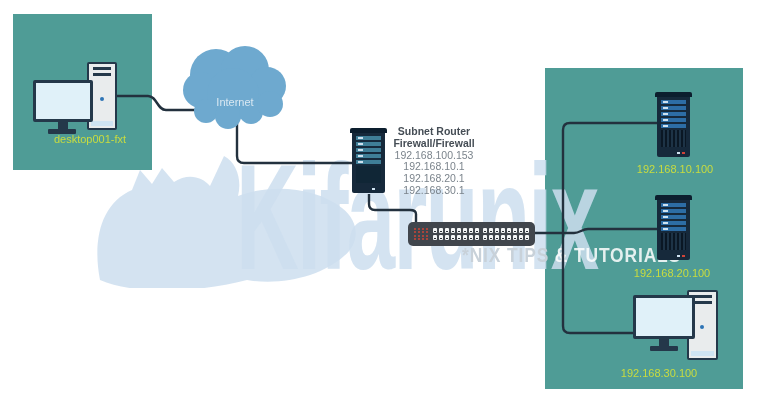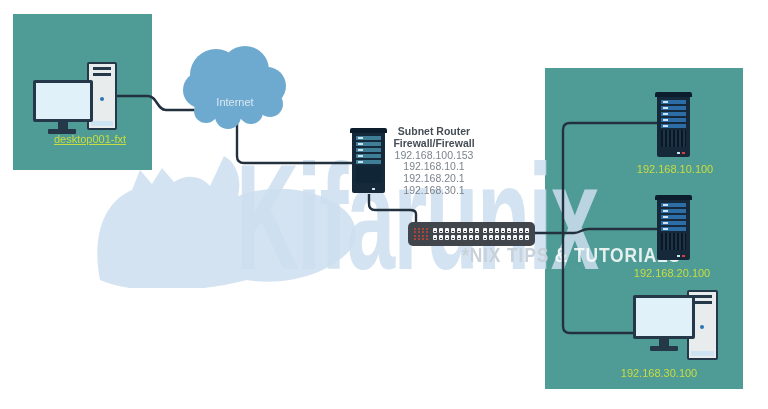--- a/index.html
+++ b/index.html
@@ -77,21 +77,21 @@
   .tower-light .strip { position:absolute; left:2px; right:2px; bottom:2px; height:5px; background:#cfe4f2; }
   .monitor {
     position:absolute; border:3px solid #24384a; border-radius:2px; background:#e0f1f9;
     box-sizing:border-box; z-index:5;
   }
   .stand-neck { position:absolute; background:#24384a; z-index:5; }
   .stand-base { position:absolute; background:#24384a; border-radius:1px; z-index:5; }
 
   
   .ip-label { position:absolute; text-align:center; color:#c9dc3f; font-size:11px; z-index:6; }
-  .host-label-block { left:13px; top:132px; width:154px; line-height:14px;text-decoration:underline; }
+  .host-label-block { left:13px; top:132px; width:154px; line-height:14px; }
   .router-text {
     left:392px; top:126px; width:84px; text-align:center; z-index:6;
     font-size:10.5px; line-height:11.8px; color:#7b848c;
   }
   .router-text .title { color:#454d55; font-weight:bold; }
 </style>
 </head>
 <body>
 
 <div class="stage">

